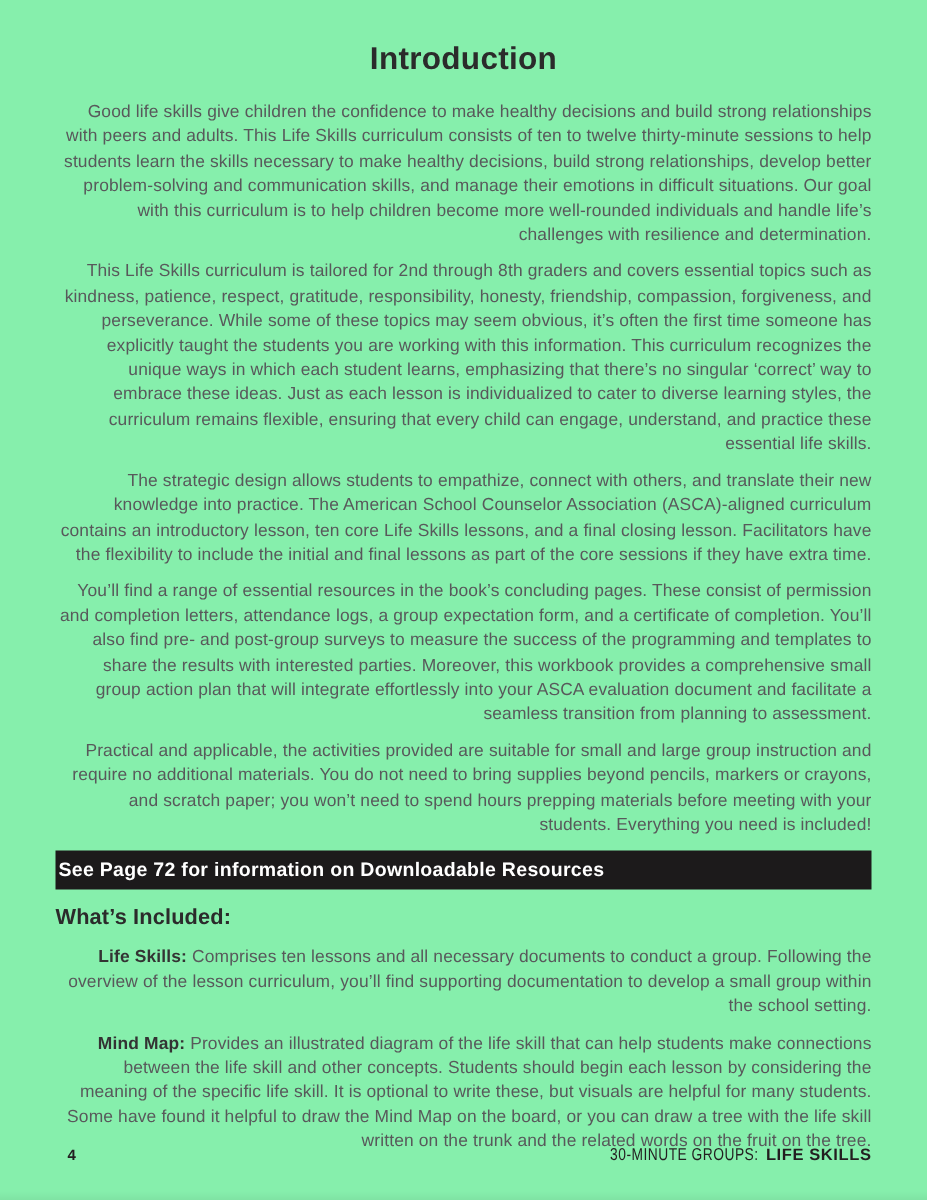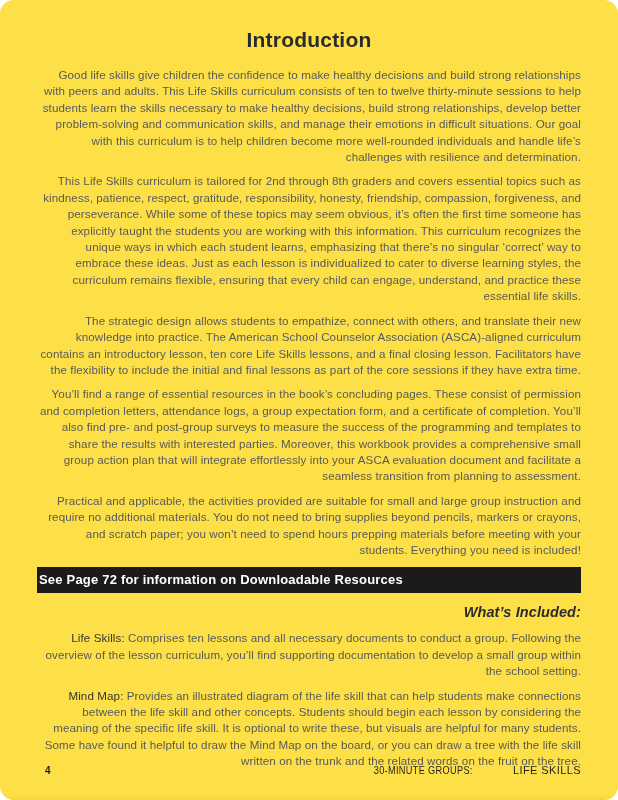--- a/index.html
+++ b/index.html
@@ -7,25 +7,24 @@
     width: 618px;
     height: 800px;
     background: #ffffff;
     font-family: "Liberation Sans", sans-serif;
     -webkit-font-smoothing: antialiased;
   }
   .page {
     position: relative;
     width: 618px;
     height: 800px;
-    background: #fde047;
+    background: #86efac;
     overflow: hidden;
     box-sizing: border-box;
     padding: 28px 37px 0 37px;
-    border-radius: 14px;
   }
   .page-title {
     margin: 0 0 15px 0;
     text-align: center;
     font-size: 21px;
     font-weight: 700;
     letter-spacing: 0.2px;
     color: #2b2b2b;
   }
   .body-text, .section-para {
@@ -40,29 +39,28 @@
     margin: 9px 0 11px 0;
     background: #1c1a1b;
     color: #ffffff;
     font-size: 13px;
     font-weight: 700;
     letter-spacing: 0.2px;
     padding: 5px 2px 6px 2px;
   }
   .included-heading {
     margin: 0 0 10px 0;
-    text-align: right;
+    text-align: left;
     font-size: 14.5px;
     font-weight: 700;
     color: #2b2b2b;
     letter-spacing: 0.1px;
-    font-style: italic;
   }
   .section-label {
-    font-weight: 400;
+    font-weight: 700;
     color: #333333;
   }
   .page-footer {
     position: absolute;
     left: 37px;
     right: 37px;
     bottom: 22px;
     display: flex;
     justify-content: space-between;
     align-items: baseline;
@@ -77,23 +75,22 @@
   .series-title {
     display: inline-block;
     font-size: 11.5px;
     font-weight: 500;
     letter-spacing: 0.4px;
     transform: scaleX(0.8);
     transform-origin: right center;
   }
   .book-title {
     font-size: 11px;
-    font-weight: 400;
+    font-weight: 700;
     letter-spacing: 0.4px;
-    margin-left: 36px;
   }
   .page-edge {
     position: absolute;
     left: 0; right: 0; bottom: 0;
     height: 6px;
     background: linear-gradient(to bottom, rgba(255,255,255,0), rgba(0,0,0,0.05));
   }
 </style>
 </head>
 <body>

